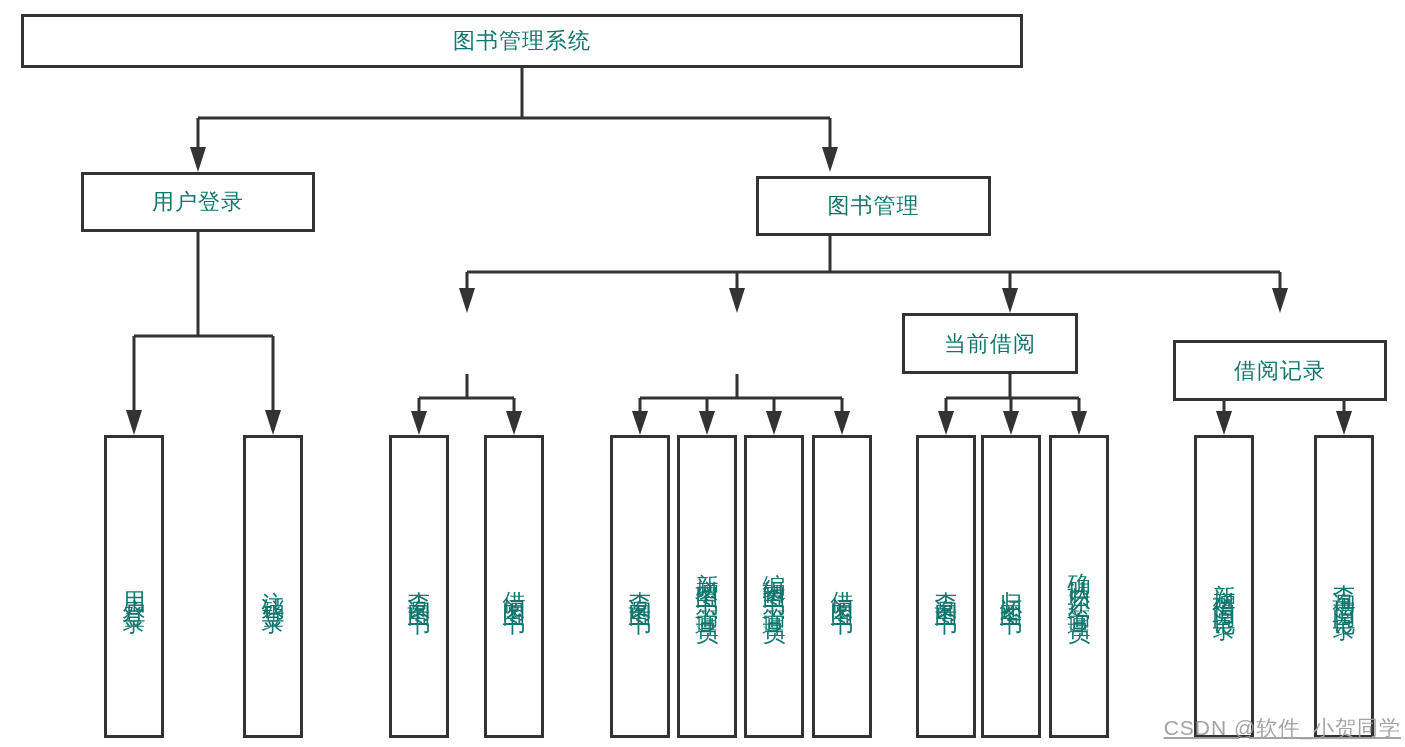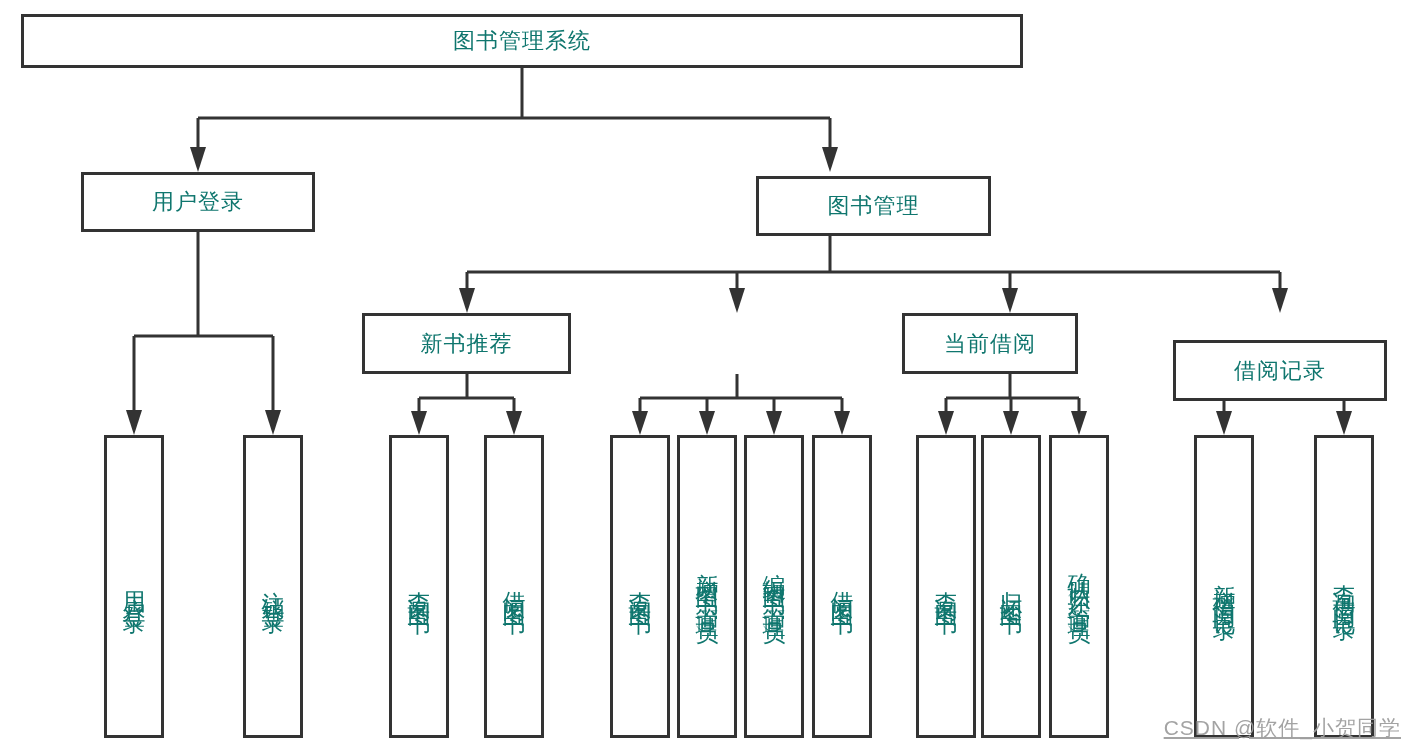--- a/index.html
+++ b/index.html
@@ -113,23 +113,20 @@
     <span class="lbl">图书管理系统</span>
   </div>
 
   <div class="node" style="left:81px; top:172px; width:234px; height:60px;">
     <span class="lbl">用户登录</span>
   </div>
   <div class="node" style="left:712px; top:176px; width:235px; height:60px;margin-left:44px;">
     <span class="lbl">图书管理</span>
   </div>
 
-  <div class="node" style="left:362px; top:313px; width:209px; height:61px;">
-    <span class="lbl">新书推荐</span>
-  </div>
   <div class="node" style="left:902px; top:313px; width:176px; height:61px;">
     <span class="lbl">当前借阅</span>
   </div>
   <div class="node" style="left:1173px; top:313px; width:214px; height:61px;margin-top:27px;">
     <span class="lbl">借阅记录</span>
   </div>
 
   <div class="node leaf" style="left:104px; top:435px; width:60px; height:303px;">
     <span class="lbl">用户登录</span>
   </div>

